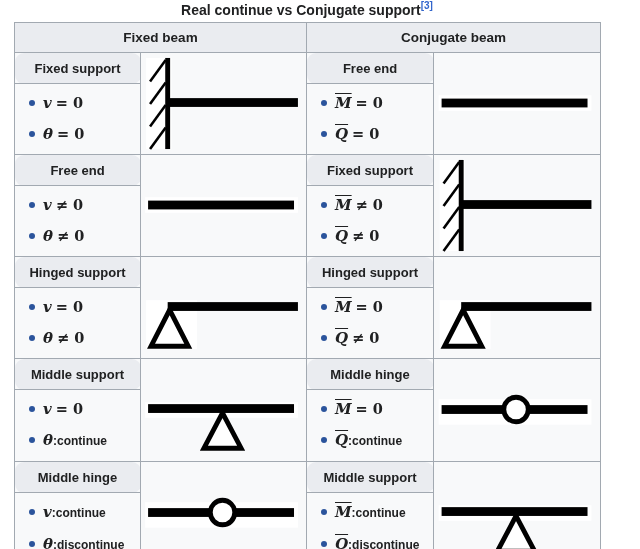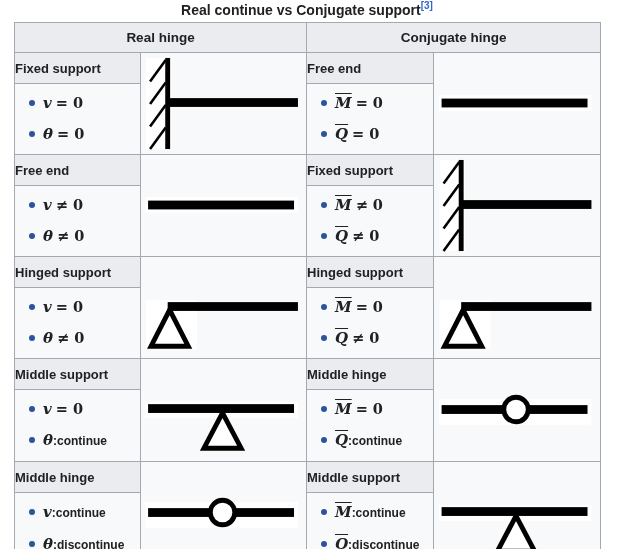--- a/index.html
+++ b/index.html
@@ -19,21 +19,21 @@
     margin-left:14px; width:586px; border-collapse:collapse; table-layout:fixed;
     background:#f8f9fa;
   }
   table.support th, table.support td {
     border:1px solid #a2a9b1; padding:0; overflow:hidden;
   }
   th.main {
     background:#eaecf0; font-size:13.5px; font-weight:bold; height:29px; text-align:center;
   }
   th.sub {
-    background:#eaecf0; font-size:13px; font-weight:bold; height:30px; text-align:left;
+    background:#eaecf0; font-size:13px; font-weight:bold; height:30px; text-align:center;border-radius:9px;
   }
   tr.rb { height:67px; }
   td.props { vertical-align:top; background:#f8f9fa;font-weight:bold; }
   td.props ul { list-style:none; margin:8px 0 0 0; padding:0 0 0 14px; }
   td.props li { position:relative; padding-left:14px; margin:0 0 9px 0; line-height:22px; white-space:nowrap; }
   td.props li::before {
     content:""; position:absolute; left:0; top:8px; width:6px; height:6px;
     border-radius:50%; background:#2b549c;
   }
   .mvar { font-family:"DejaVu Serif", serif; font-style:italic; font-size:15px; }
@@ -88,22 +88,22 @@
 <table class="support">
   <colgroup>
     <col style="width:126px">
       <col style="width:166px">
       <col style="width:127px">
       <col style="width:167px">
   </colgroup>
 
   <tbody>
       <tr class="hdr">
-    <th class="main" colspan="2">Real hinge</th>
-    <th class="main" colspan="2">Conjugate hinge</th>
+    <th class="main" colspan="2">Fixed beam</th>
+    <th class="main" colspan="2">Conjugate beam</th>
   </tr>
 
   <tr class="rh">
     <th class="sub">Fixed support</th>
     <td class="diag-cell" rowspan="2">
       <svg class="diag" viewBox="0 0 166 97">
             <use href="#d-fixed"></use>
           </svg>
     </td>
     <th class="sub">Free end</th>

